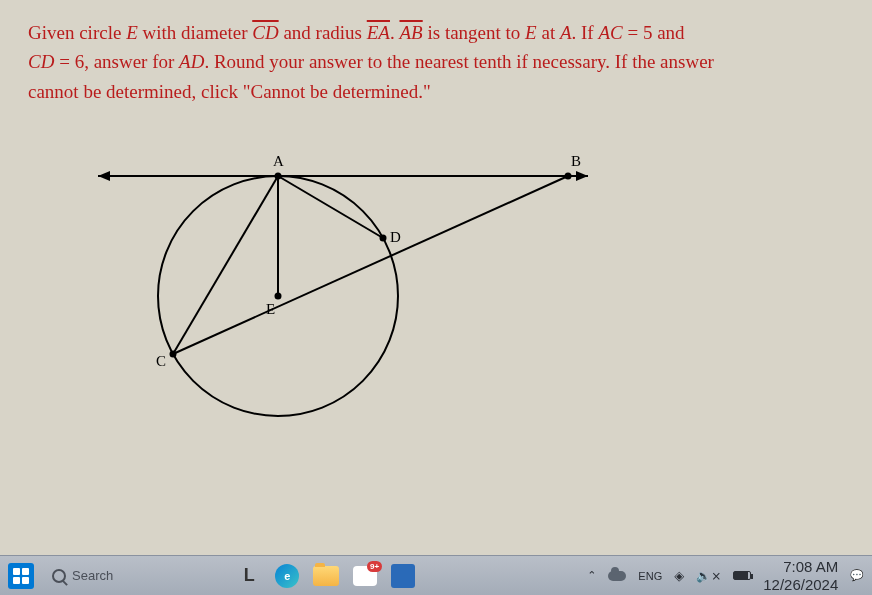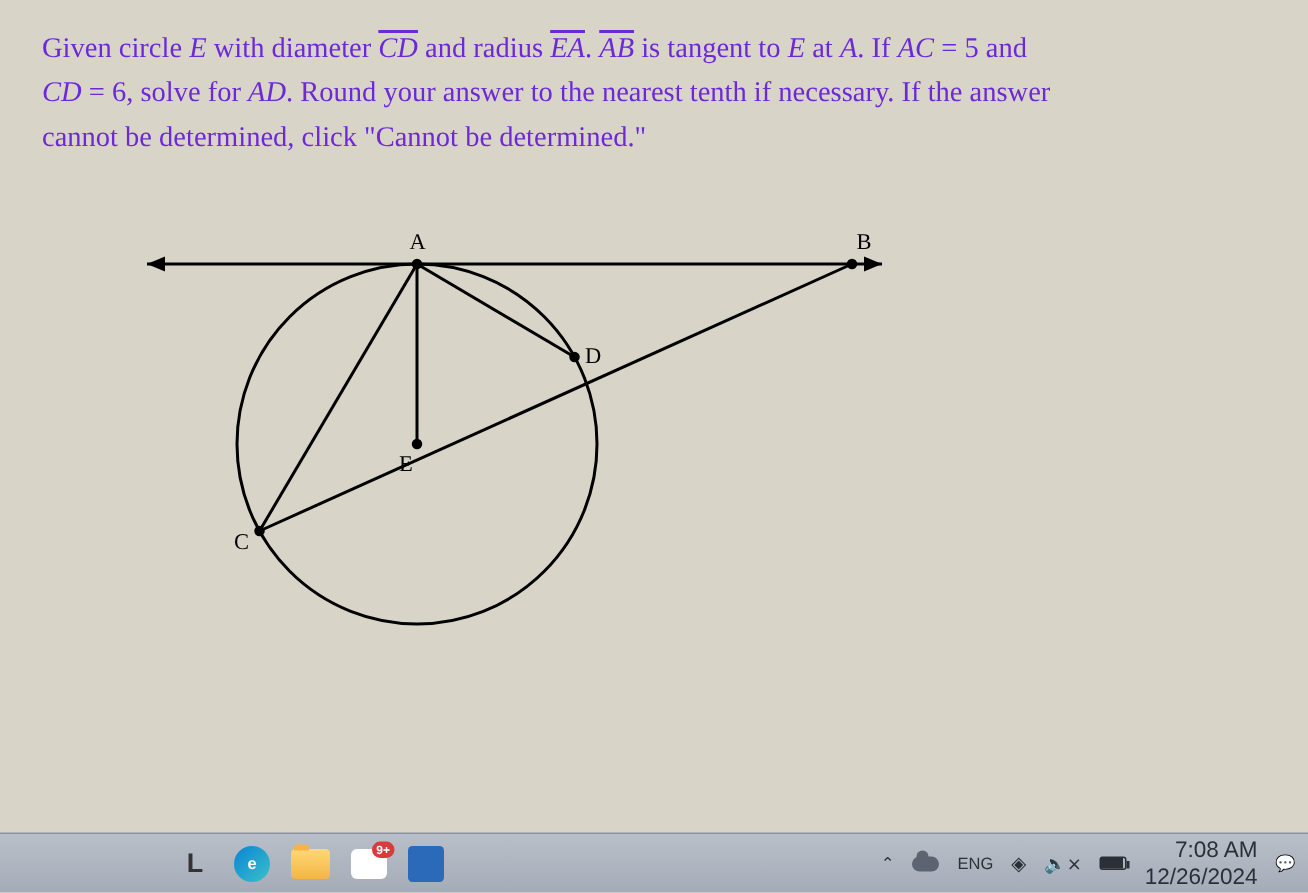--- a/index.html
+++ b/index.html
@@ -10,21 +10,21 @@
       font-family: Georgia, 'Times New Roman', serif;
       position: relative;
       overflow: hidden;
     }
     .content {
       padding: 18px 28px;
     }
     .problem-text {
       font-size: 19px;
       line-height: 1.55;
-      color: #6d28d9;
+      color: #b91c1c;
     }
     .overline {
       text-decoration: overline;
       text-decoration-thickness: 1.5px;
     }
     .math-var { font-style: italic; }
     .diagram {
       margin-top: 30px;
       margin-left: 60px;
     }
@@ -131,21 +131,21 @@
     .batt-ic { width:18px; height:9px; border:1.5px solid #2b2f36; border-radius:2px; position:relative; background:linear-gradient(90deg,#2b2f36 90%, transparent 90%);}
     .batt-ic::after { content:''; position:absolute; right:-3px; top:2px; width:2px; height:5px; background:#2b2f36;}
   </style>
 </head>
 <body>
 
 <div class="content">
   <p class="problem-text">
     <span>Given circle </span><span class="math-var">E</span><span> with diameter </span><span class="overline math-var">CD</span><span> and radius </span><span class="overline math-var">EA</span><span>. </span><span class="overline math-var">AB</span><span> is tangent to </span><span class="math-var">E</span><span> at </span><span class="math-var">A</span><span>. If </span><span class="math-var">AC</span><span> = </span><span>5</span><span> and</span>
     <br>
-    <span class="math-var">CD</span><span> = </span><span>6</span><span>, solve for </span><span class="math-var">AD</span><span>. Round your answer to the nearest tenth if necessary. If the answer</span>
+    <span class="math-var">CD</span><span> = </span><span>6</span><span>, answer for </span><span class="math-var">AD</span><span>. Round your answer to the nearest tenth if necessary. If the answer</span>
     <br>
     <span>cannot be determined, click "Cannot be determined."</span>
   </p>
 
   <div class="diagram">
     <svg width="560" height="330" viewBox="0 0 560 330">
 
       <line x1="10" y1="40" x2="500" y2="40" stroke="#000" stroke-width="2"></line>
       <polygon points="10,40 22,35 22,45" fill="#000"></polygon>
       <polygon points="500,40 488,35 488,45" fill="#000"></polygon>
@@ -173,20 +173,32 @@
       <text class="point-label" x="185" y="30">A</text>
       <text class="point-label" x="483" y="30">B</text>
       <text class="point-label" x="68" y="230">C</text>
       <text class="point-label" x="302" y="106">D</text>
       <text class="point-label" x="178" y="178">E</text>
     </svg>
   </div>
 </div>
 
 <div class="taskbar">
+  <div class="taskbar-left">
+    <div class="start-btn">
+      <div></div>
+        <div></div>
+        <div></div>
+        <div></div>
+    </div>
+    <div class="search">
+      <div class="search-ic"></div>
+      <span>Search</span>
+    </div>
+  </div>
   <div class="taskbar-center">
     <div class="tb-icon ic-l">L</div>
     <div class="tb-icon ic-edge">e</div>
     <div class="tb-icon ic-folder"></div>
     <div class="tb-icon ic-chat"></div>
     <div class="tb-icon ic-store"></div>
   </div>
   <div class="taskbar-right">
     <span class="chevron">⌃</span>
     <div class="cloud-ic"></div>

